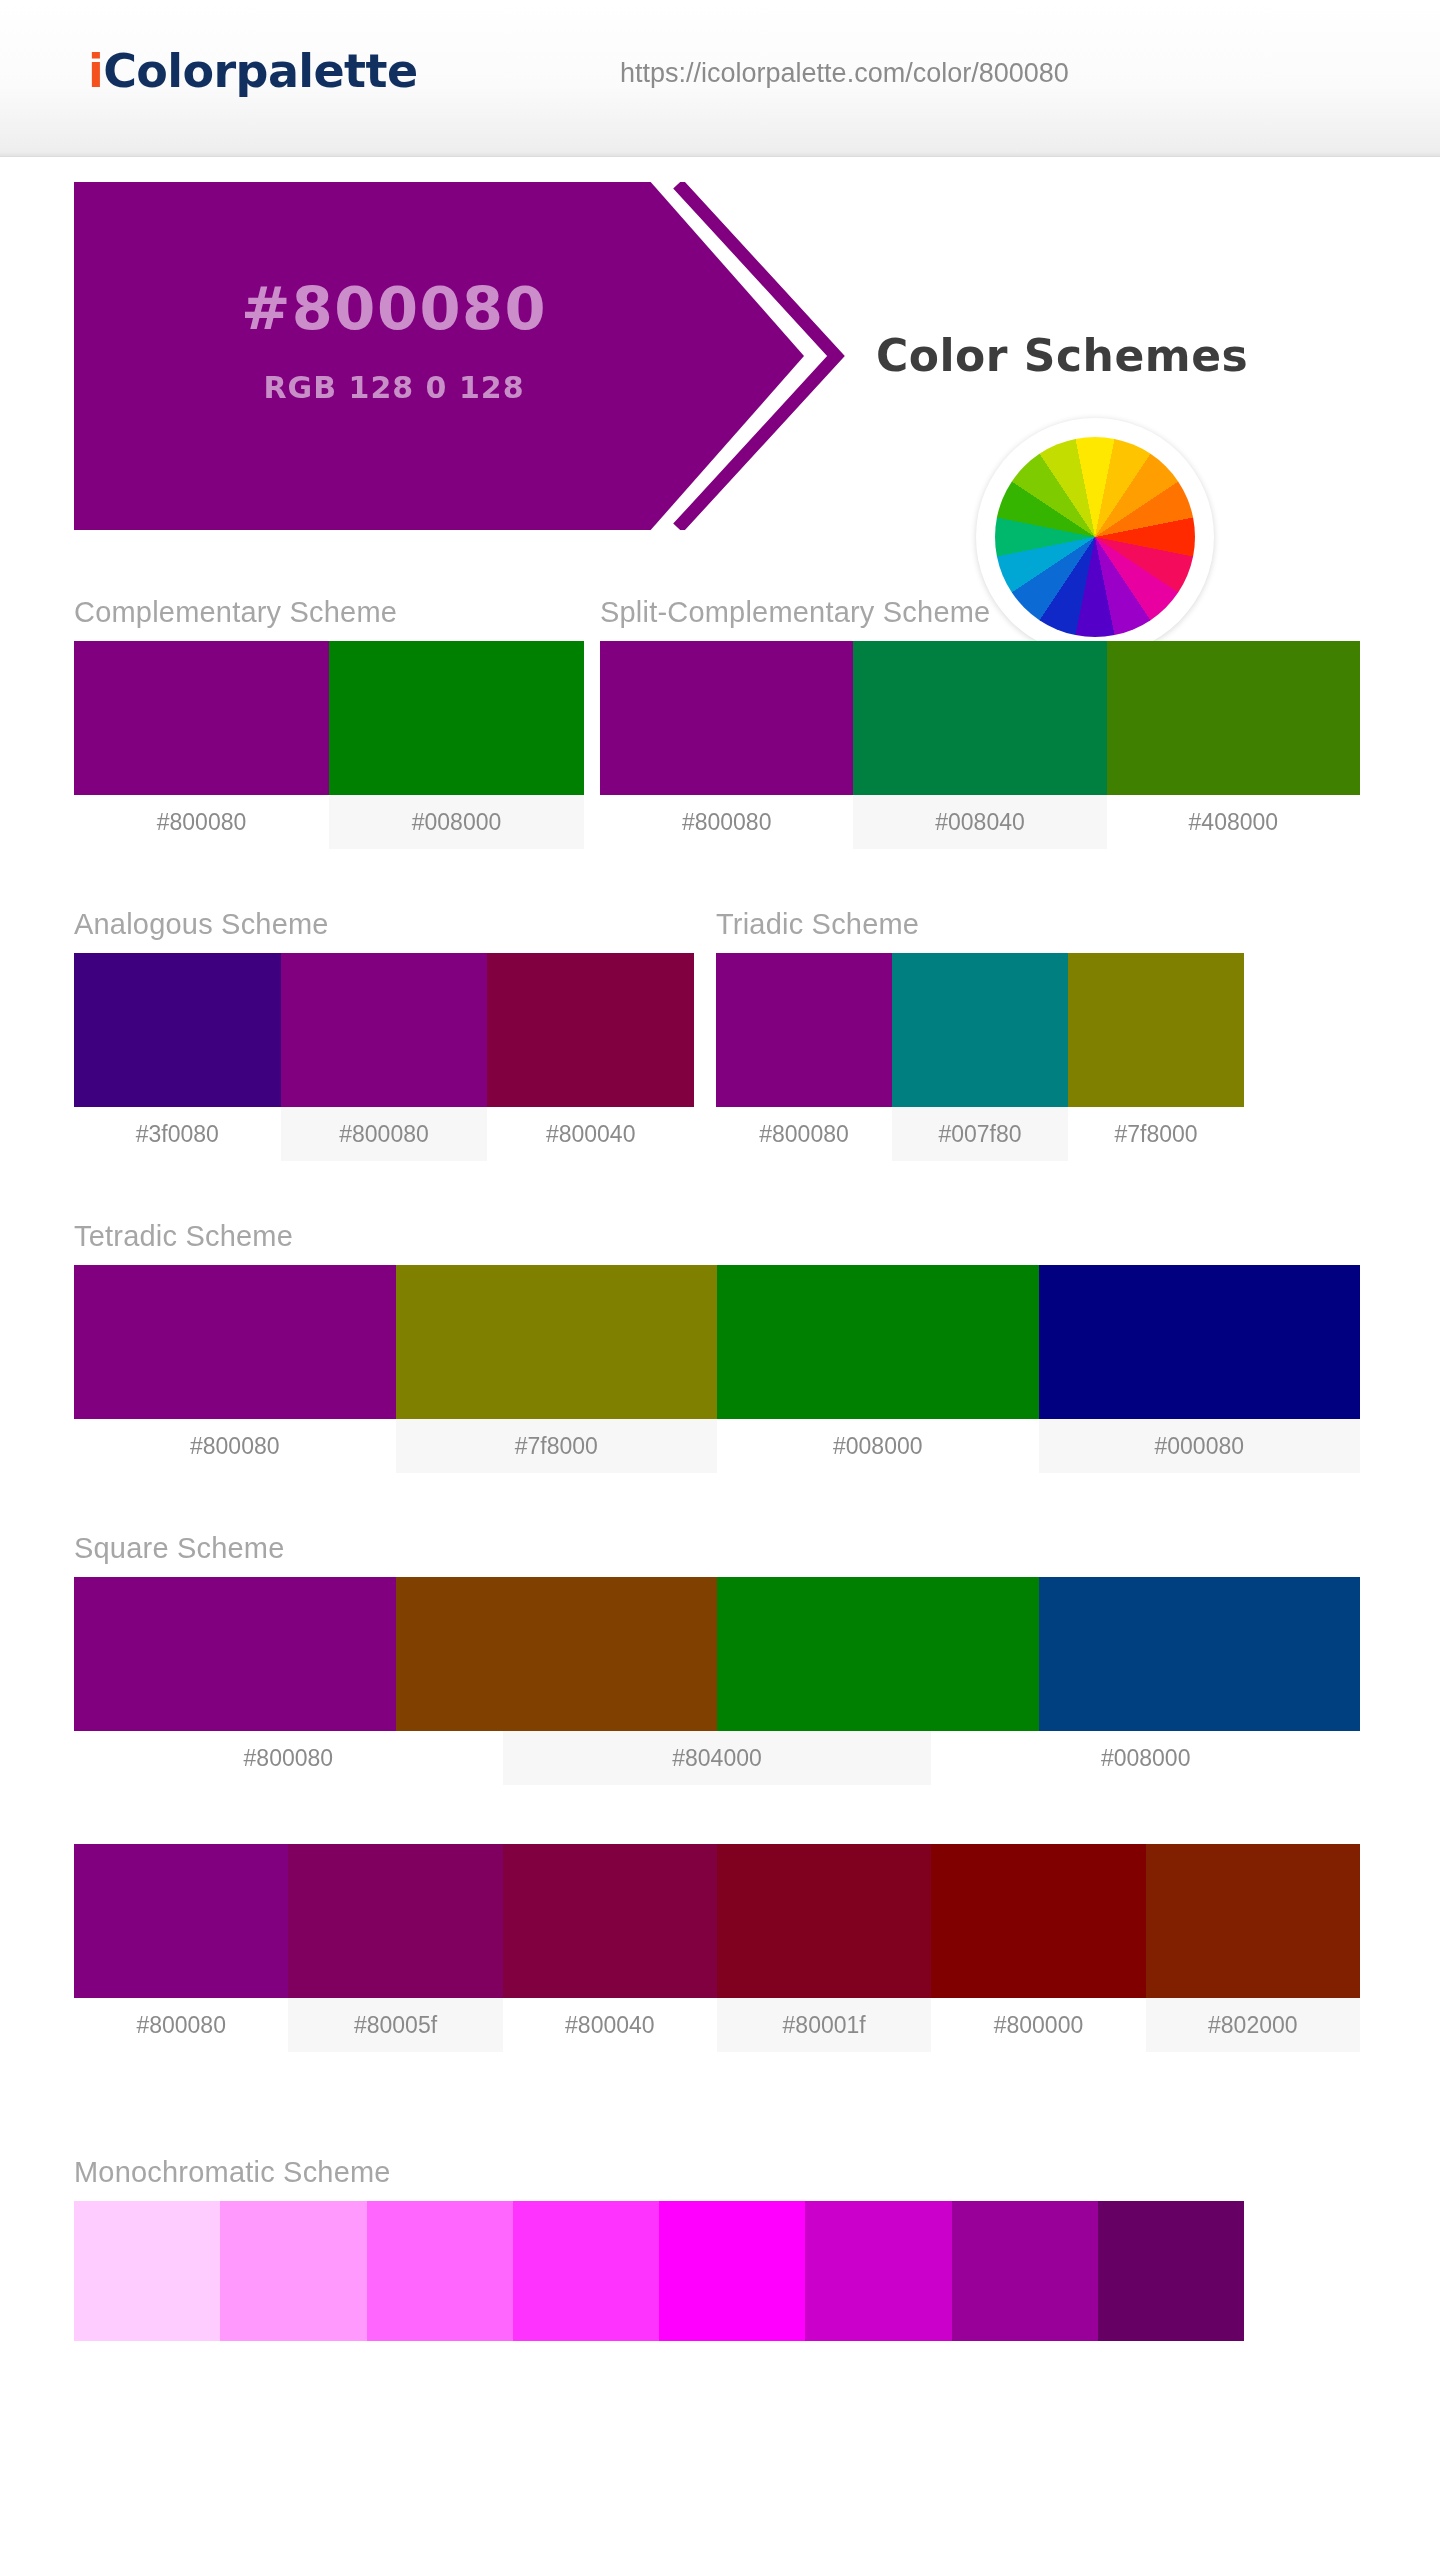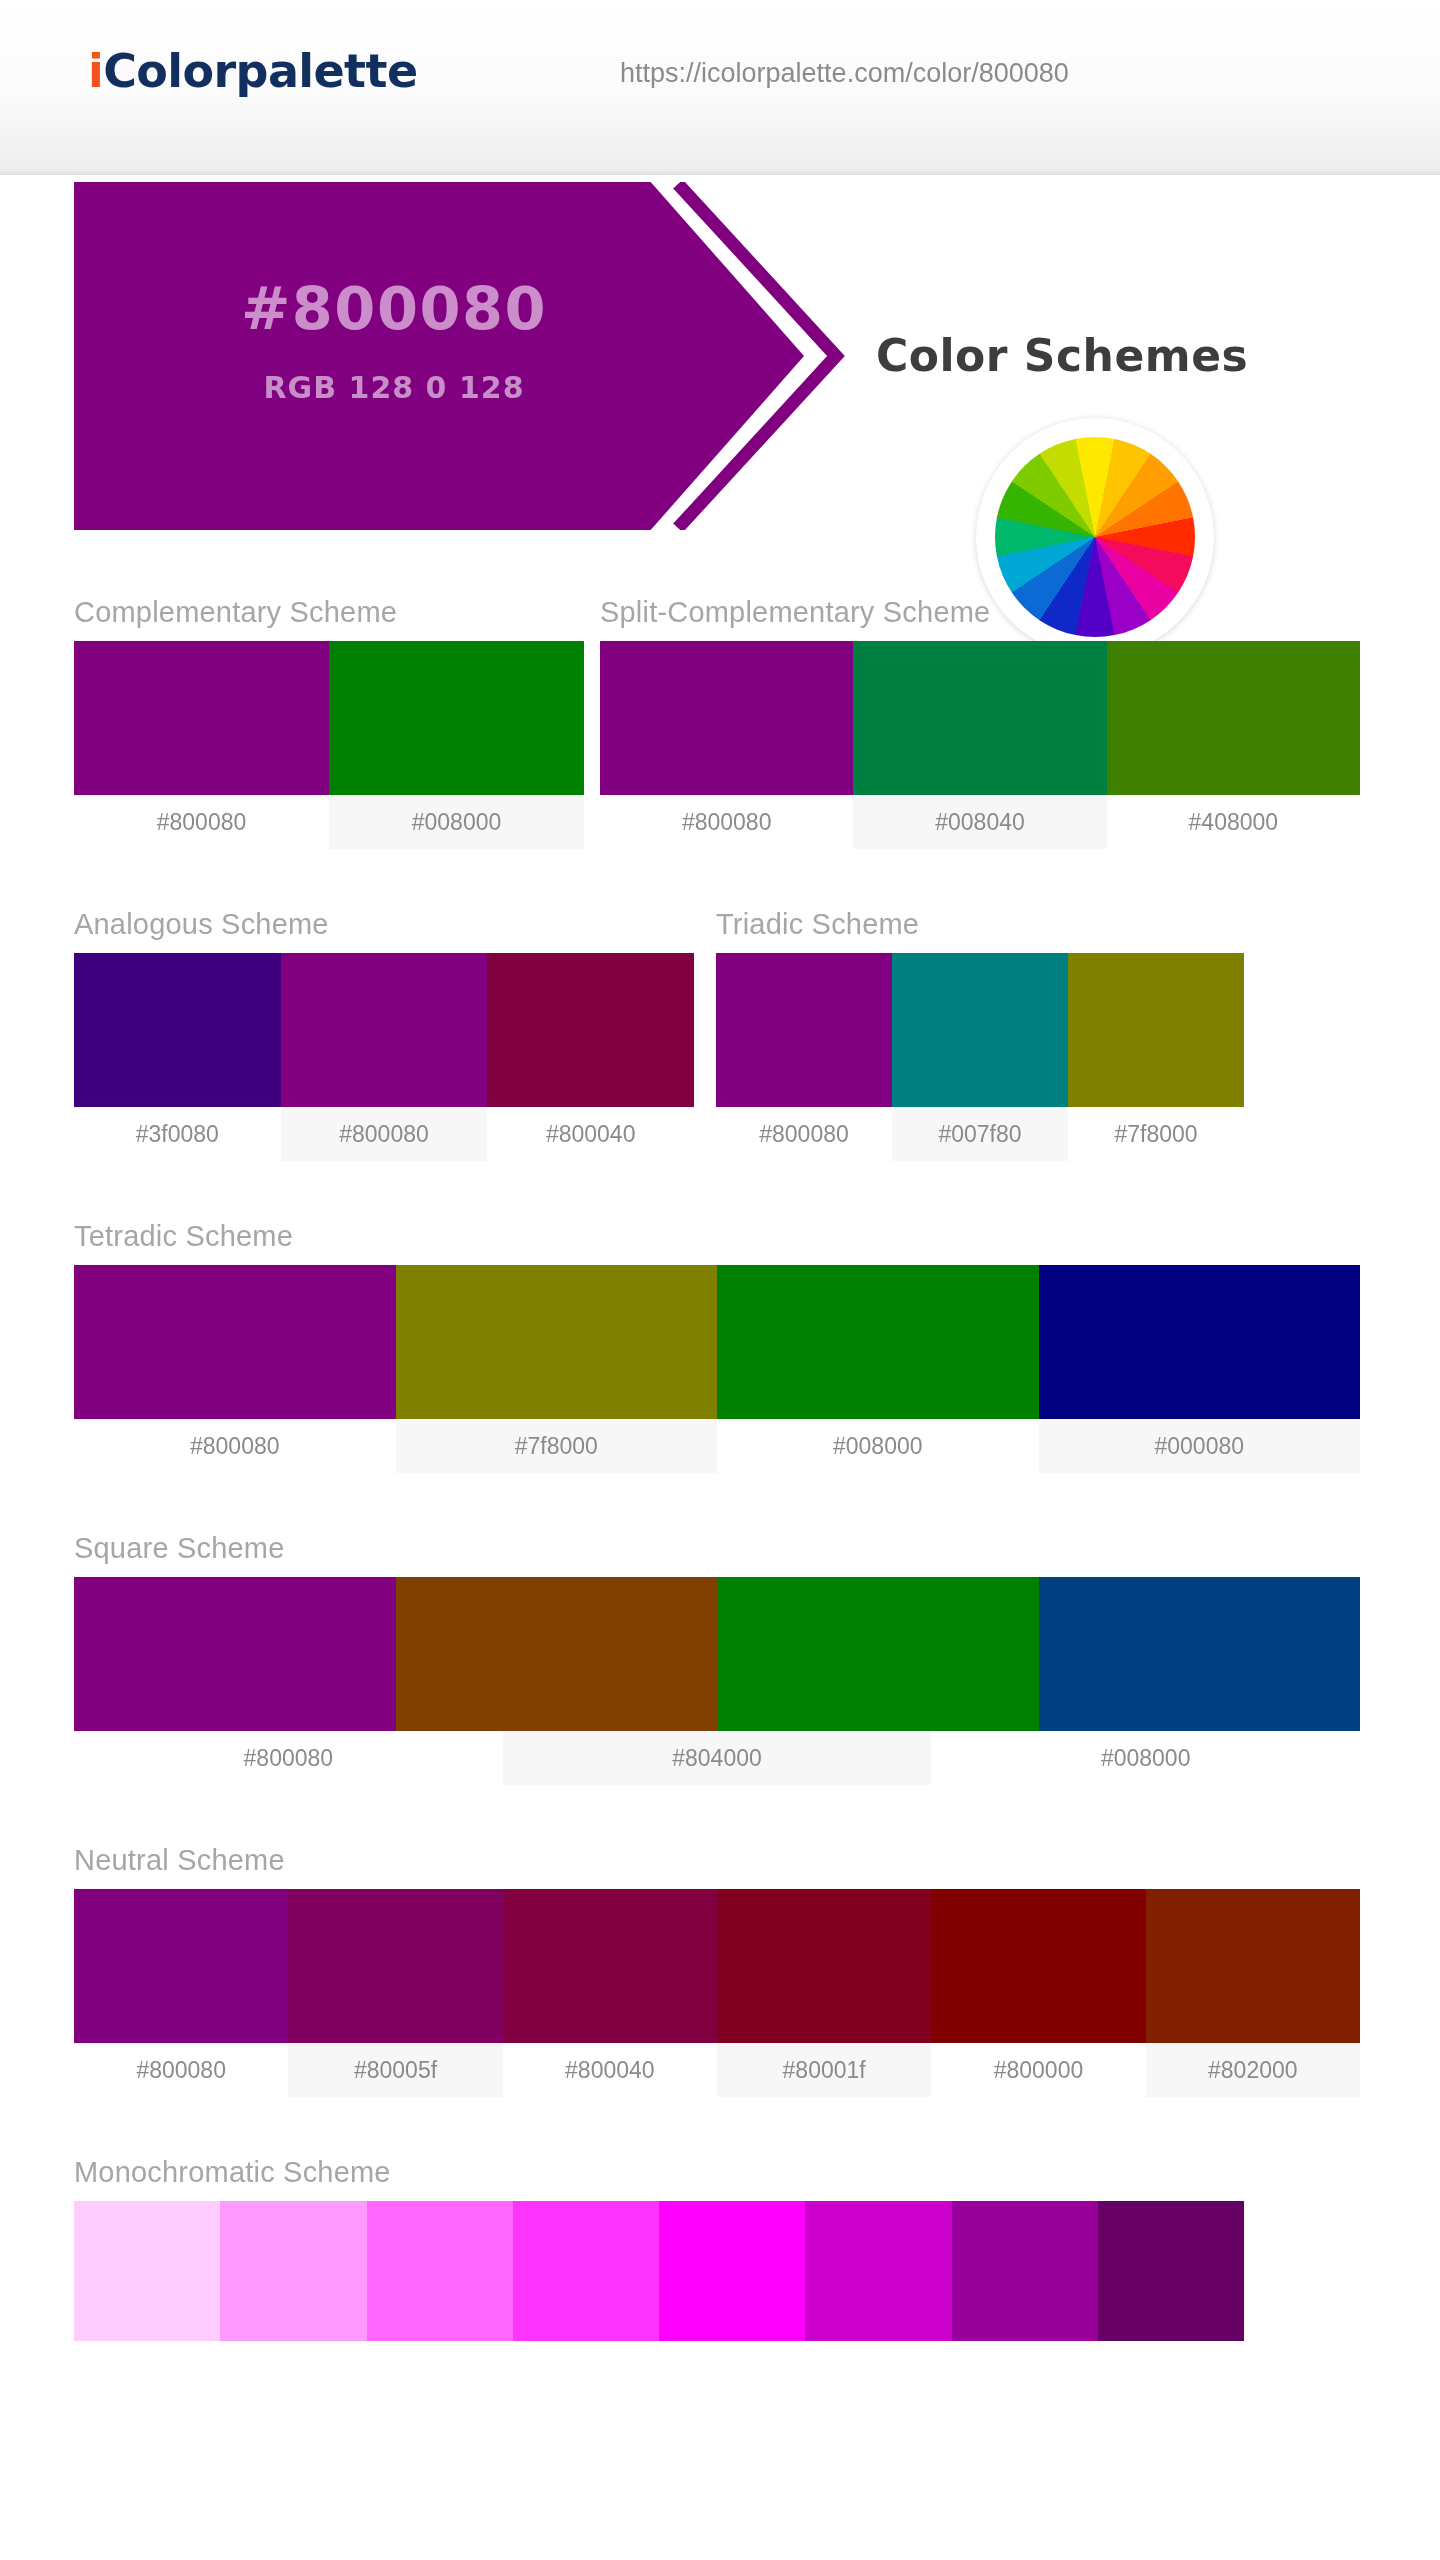--- a/index.html
+++ b/index.html
@@ -10,21 +10,21 @@
     background: #ffffff;
     font-family: "Liberation Sans", sans-serif;
     overflow: hidden;
     position: relative;
   }
 
   
   .header {
     position: relative;
     width: 1440px;
-    height: 175px;
+    height: 157px;
     background: linear-gradient(to bottom, #ffffff 0%, #fbfbfb 55%, #eeeeee 97%, #e3e3e3 100%);
     border-bottom: 1px solid #dcdcdc;
     padding-left: 17px;
   }
   .header-inner {
     position: absolute;
     left: 0; top: 0;
     width: 1440px; height: 148px;
   }
   .logo {
@@ -308,21 +308,20 @@
         </div>
         <div class="hex-strip">
           <div class="hex-cell">#800080</div>
           <div class="hex-cell alt">#804000</div>
           <div class="hex-cell">#008000</div>
         </div>
       </div>
     </div>
     <div class="scheme-row" style="position: absolute; top: 1248px; left: 0px; height: 300px;">
       <div class="scheme-block" style="left: 74px; top: 0px; width: 1286px;">
-        <div class="scheme-label">Neutral Scheme</div>
         <div class="swatch-strip">
           <div class="swatch" title="#800080" style="background: rgb(128, 0, 128);"></div>
           <div class="swatch" title="#80005f" style="background: rgb(128, 0, 95);"></div>
           <div class="swatch" title="#800040" style="background: rgb(128, 0, 64);"></div>
           <div class="swatch" title="#80001f" style="background: rgb(128, 0, 31);"></div>
           <div class="swatch" title="#800000" style="background: rgb(128, 0, 0);"></div>
           <div class="swatch" title="#802000" style="background: rgb(128, 32, 0);"></div>
         </div>
         <div class="hex-strip">
           <div class="hex-cell">#800080</div>

